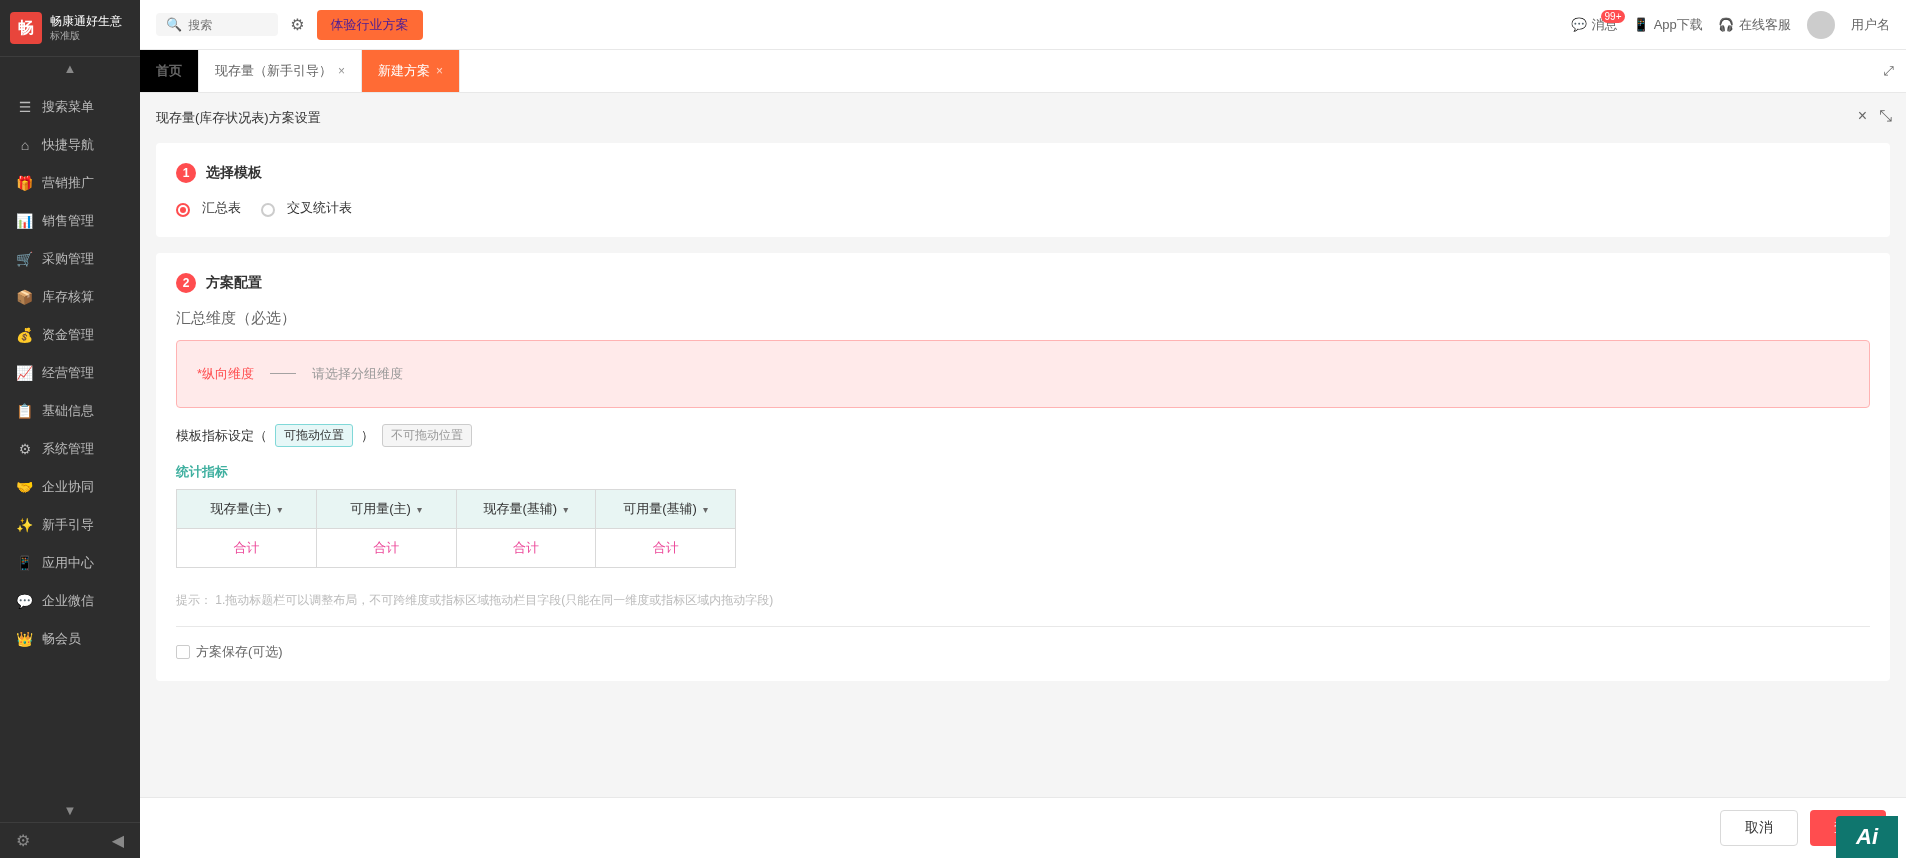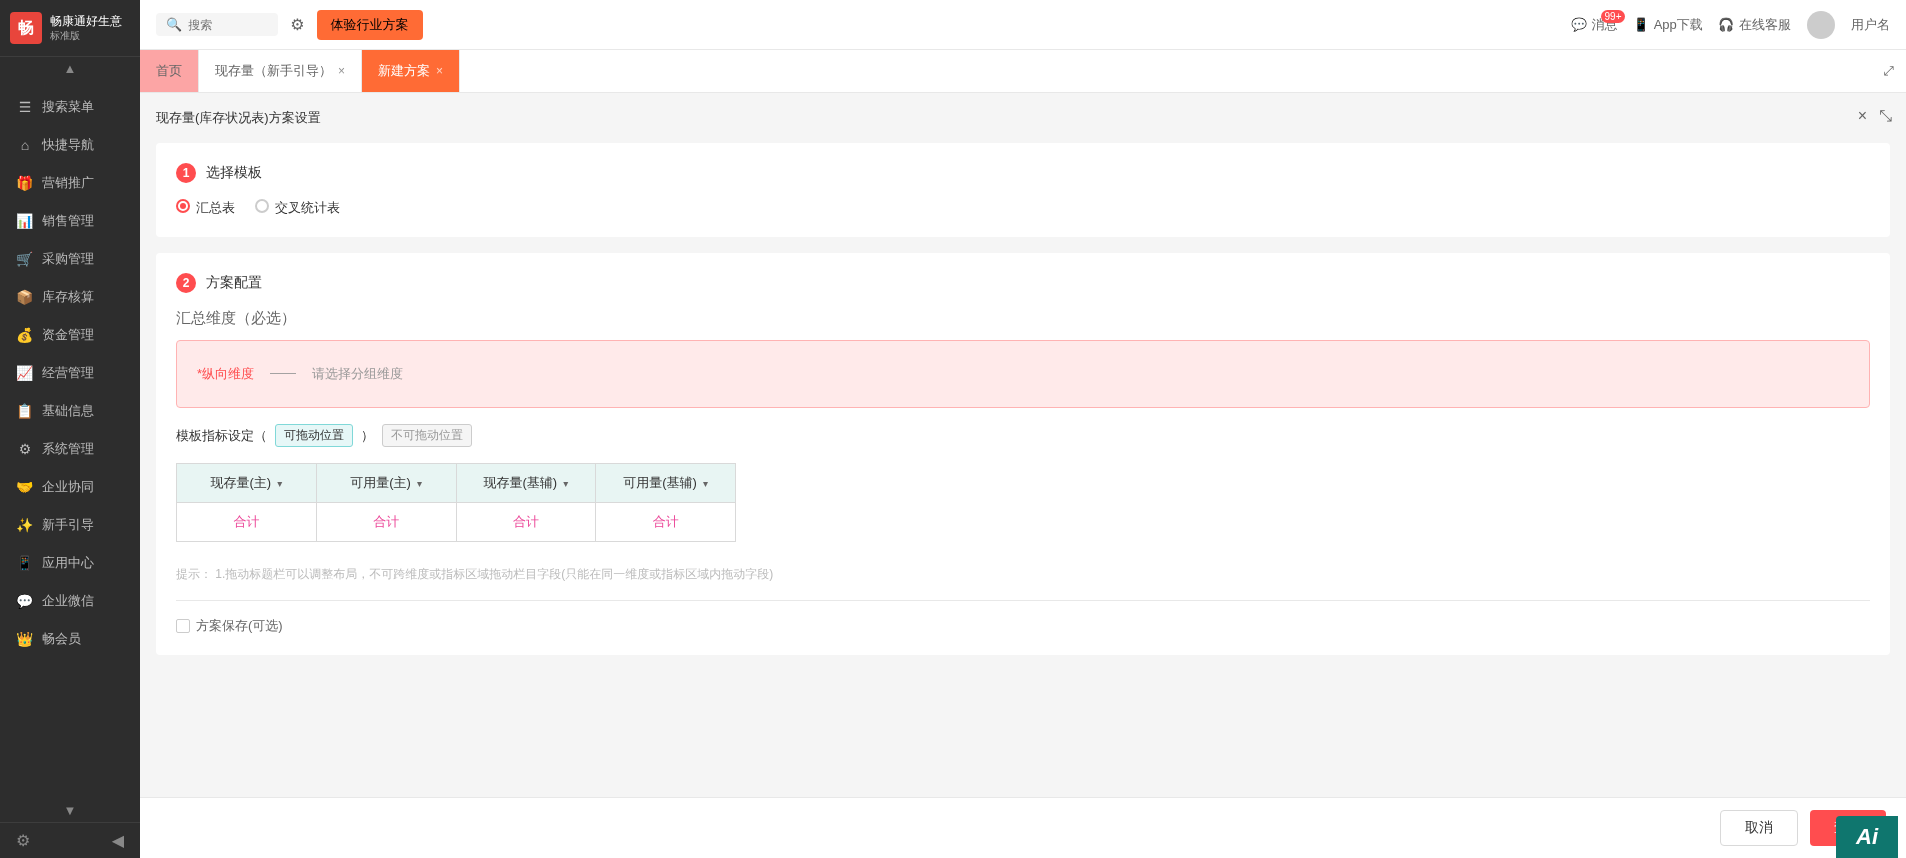--- a/index.html
+++ b/index.html
@@ -119,21 +119,21 @@
       color: #999;
       width: 80px;
     }
     .topbar-gear {
       color: #666;
       cursor: pointer;
       font-size: 16px;
     }
     .topbar-cta {
       background: #ff6b35;
-      color: #000000;
+      color: #4c1d95;
       border: none;
       border-radius: 4px;
       padding: 6px 14px;
       cursor: pointer;
       font-size: 13px;
     }
     .topbar-spacer { flex: 1; }
     .topbar-right {
       display: flex;
       align-items: center;
@@ -198,21 +198,21 @@
     .tab {
       display: flex;
       align-items: center;
       padding: 12px 16px;
       cursor: pointer;
       color: #666;
       font-size: 13px;
       border-right: 1px solid #e8e8e8;
       gap: 6px;
     }
-    .tab.home { background: #fca5a5; }
+    .tab.home { background: #000000; font-weight: bold; }
     .tab.active {
       background: #ff6b35;
       color: white;
     }
     .tab-close {
       font-size: 12px;
       cursor: pointer;
       color: inherit;
       opacity: 0.7;
     }
@@ -262,34 +262,34 @@
       background: #ff4d4f;
       color: white;
       font-size: 12px;
       display: flex;
       align-items: center;
       justify-content: center;
       font-weight: bold;
     }
     .step-title {
       font-size: 14px;
-      font-weight: normal;
+      font-weight: bold;
       color: #333;
     }
 
     
     .radio-group {
       display: flex;
       align-items: center;
       gap: 20px;
     }
     .radio-item {
       display: flex;
-      align-items: flex-start;
-      gap: 6px;
+      align-items: flex-end;
+      gap: 12px;
       cursor: pointer;
     }
     .radio-circle {
       width: 14px;
       height: 14px;
       border-radius: 50%;
       border: 2px solid #ccc;
       display: flex;
       align-items: center;
       justify-content: center;
@@ -675,20 +675,21 @@
 
         
         <div class="indicator-settings">
           <span>模板指标设定（</span>
           <span class="indicator-badge">可拖动位置</span>
           <span>）</span>
           <span class="indicator-badge-gray">不可拖动位置</span>
         </div>
 
         
+        <div class="stats-section-label">统计指标</div>
         <div class="stats-table">
           <div class="stats-table-header">
             <div class="stats-col">
               <div class="stats-header-cell">
                 <span>现存量(主)</span>
                 <span class="chevron-down">▾</span>
               </div>
               <div class="stats-body-cell">合计</div>
             </div>
             <div class="stats-col">

